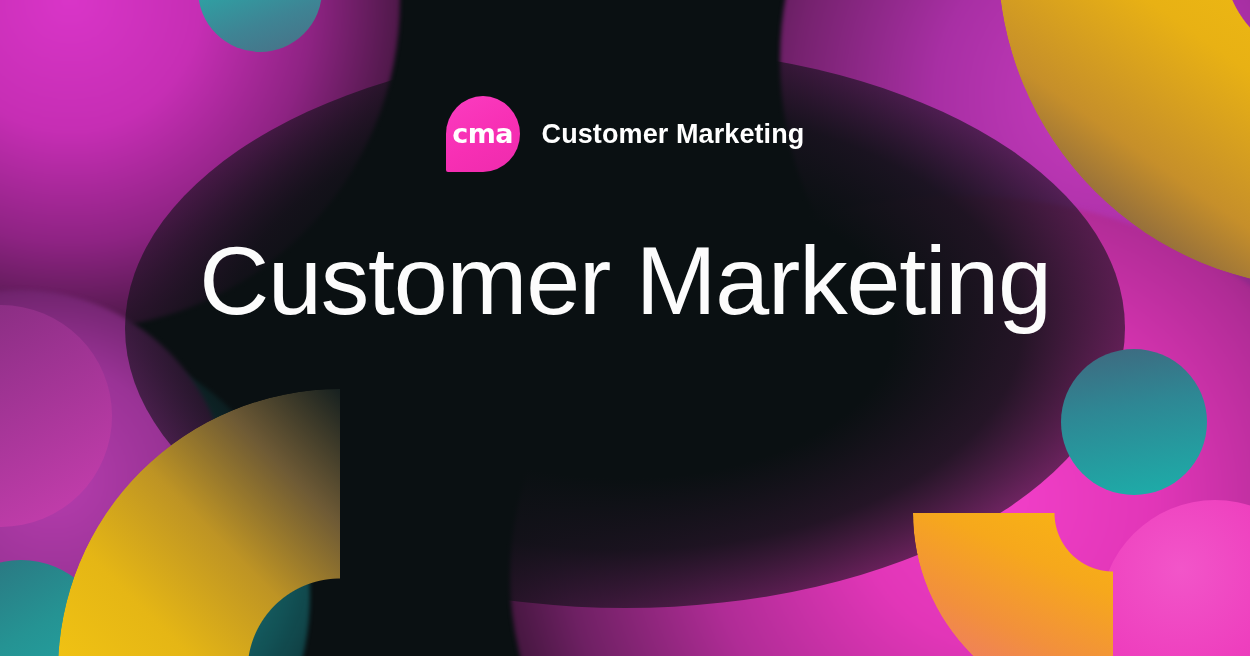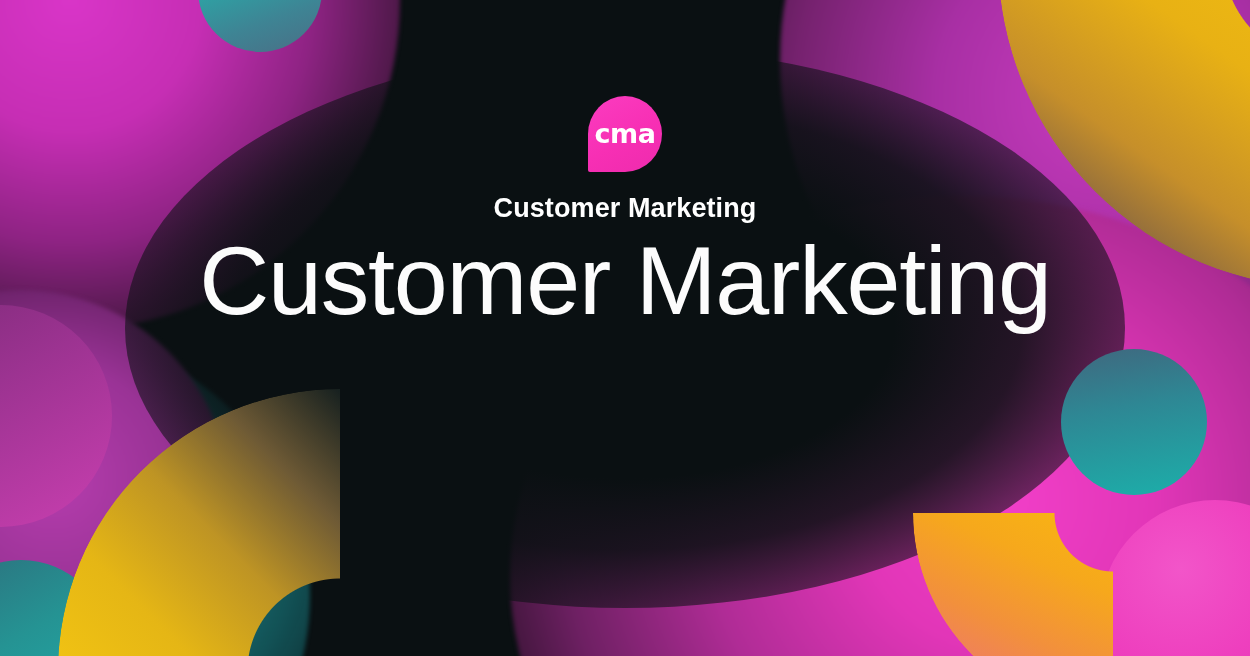--- a/index.html
+++ b/index.html
@@ -146,21 +146,20 @@
 
   
   .brand {
     position: absolute;
     left: 0; right: 0;
     top: 96px;
     display: flex;
     align-items: center;
     justify-content: center;
     gap: 22px;
-    flex-direction: column;
   }
   .brand-mark {
     position: relative;
     width: 74px; height: 76px;
     background: #F930B8;
     background: linear-gradient(150deg, #FB3CC0 0%, #F72FB4 55%, #EE2BAD 100%);
     border-radius: 50% 50% 50% 2px;
     display: flex;
     align-items: center;
     justify-content: center;

